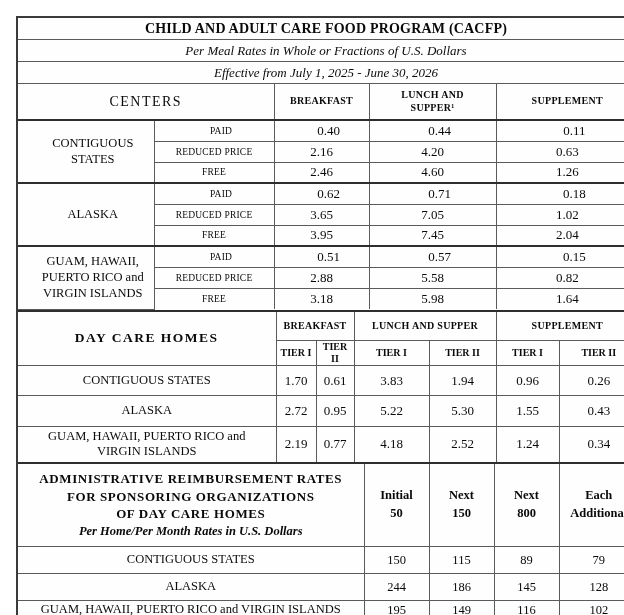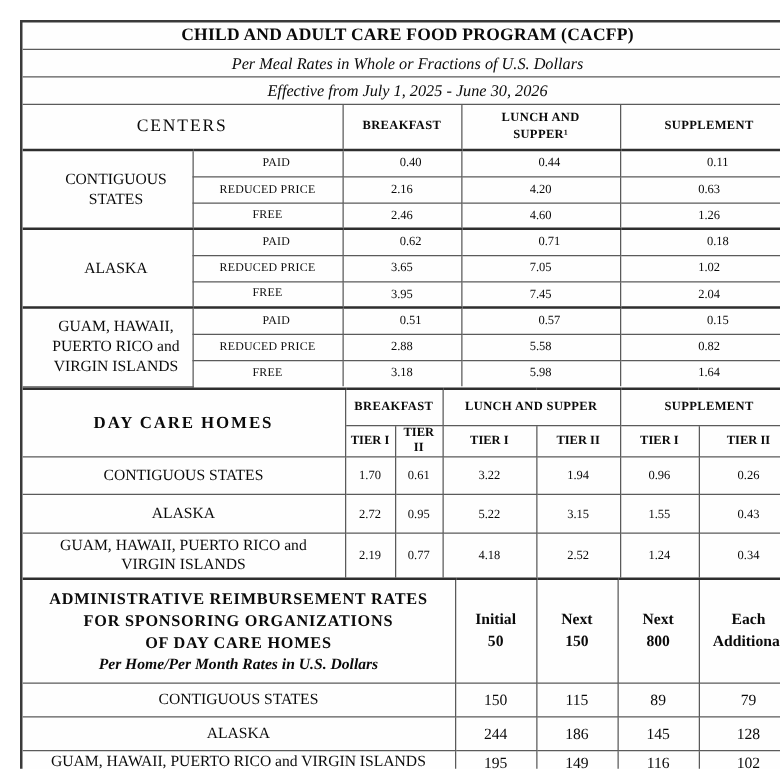--- a/index.html
+++ b/index.html
@@ -46,21 +46,21 @@
   table.tbl tr:first-child>*{border-top:none;}
   table.tbl tr:last-child>*{border-bottom:none;}
   tbody.sep tr:first-child>*{border-top:2px solid #2e2e2e !important;padding-left:16px;}
   table.tbl.section>tbody tr:first-child>*,
   tr.thick>*{border-top:2px solid #2e2e2e !important;}
   .prewrap{white-space:pre-line;}
   
   .hdr-big{font-weight:normal;font-size:14px;letter-spacing:1.5px;}
   .hdr-col{font-weight:bold;font-size:10px;letter-spacing:.3px;line-height:1.25;}
   .cat{font-size:9.5px;text-align:left;padding-left:8px;letter-spacing:.2px;}
-  .num{font-size:10px;}
+  .num{font-size:13px;}
   .region{font-size:12.5px;line-height:1.25;}
   
   .homes-label{font-weight:bold;font-size:13.5px;letter-spacing:1.5px;}
   .tier{font-weight:bold;font-size:10px;line-height:1.2;}
   
   .admin-label{padding:4px 6px;}
   .admin-title{font-weight:bold;font-size:13px;letter-spacing:.6px;line-height:1.35;text-align:center;}
   .admin-sub{font-weight:bold;font-style:italic;font-size:12.5px;text-align:center;line-height:1.35;}
   .admin-hdr{font-weight:bold;font-size:12.5px;line-height:1.4;}
   .num2{font-size:12.5px;}
@@ -181,31 +181,31 @@
         <th class="tier">TIER II</th>
         <th class="tier">TIER I</th>
         <th class="tier">TIER II</th>
         <th class="tier">TIER I</th>
         <th class="tier">TIER II</th>
       </tr>
       <tr style="height:30px">
         <td class="region">CONTIGUOUS STATES</td>
         <td class="num">1.70</td>
         <td class="num">0.61</td>
-        <td class="num">3.22</td>
+        <td class="num">3.83</td>
         <td class="num">1.94</td>
         <td class="num">0.96</td>
         <td class="num">0.26</td>
       </tr>
       <tr style="height:31px">
         <td class="region">ALASKA</td>
         <td class="num">2.72</td>
         <td class="num">0.95</td>
         <td class="num">5.22</td>
-        <td class="num">3.15</td>
+        <td class="num">5.30</td>
         <td class="num">1.55</td>
         <td class="num">0.43</td>
       </tr>
       <tr style="height:35px">
         <td class="region prewrap">GUAM, HAWAII, PUERTO RICO and
 VIRGIN ISLANDS</td>
         <td class="num">2.19</td>
         <td class="num">0.77</td>
         <td class="num">4.18</td>
         <td class="num">2.52</td>

